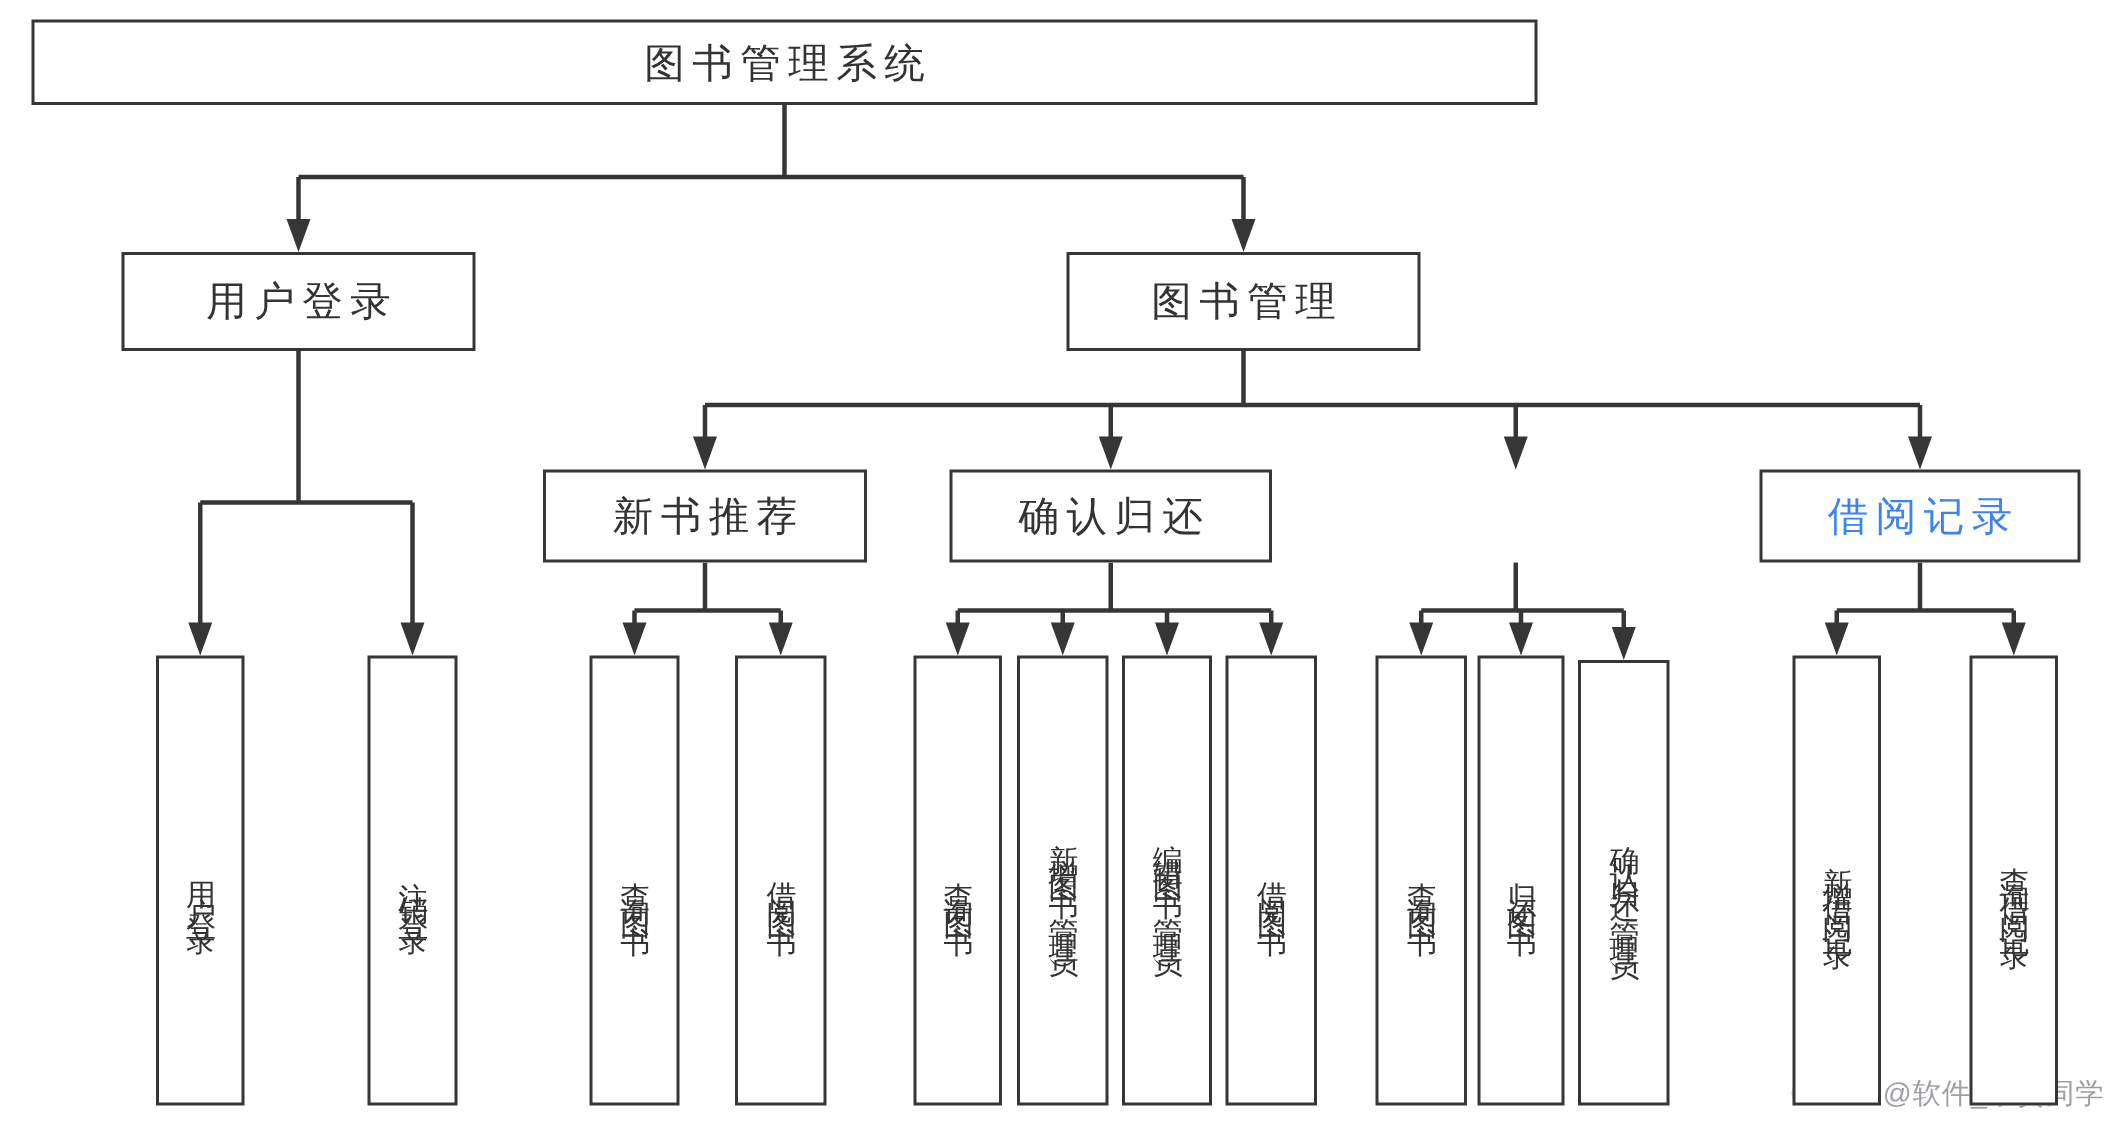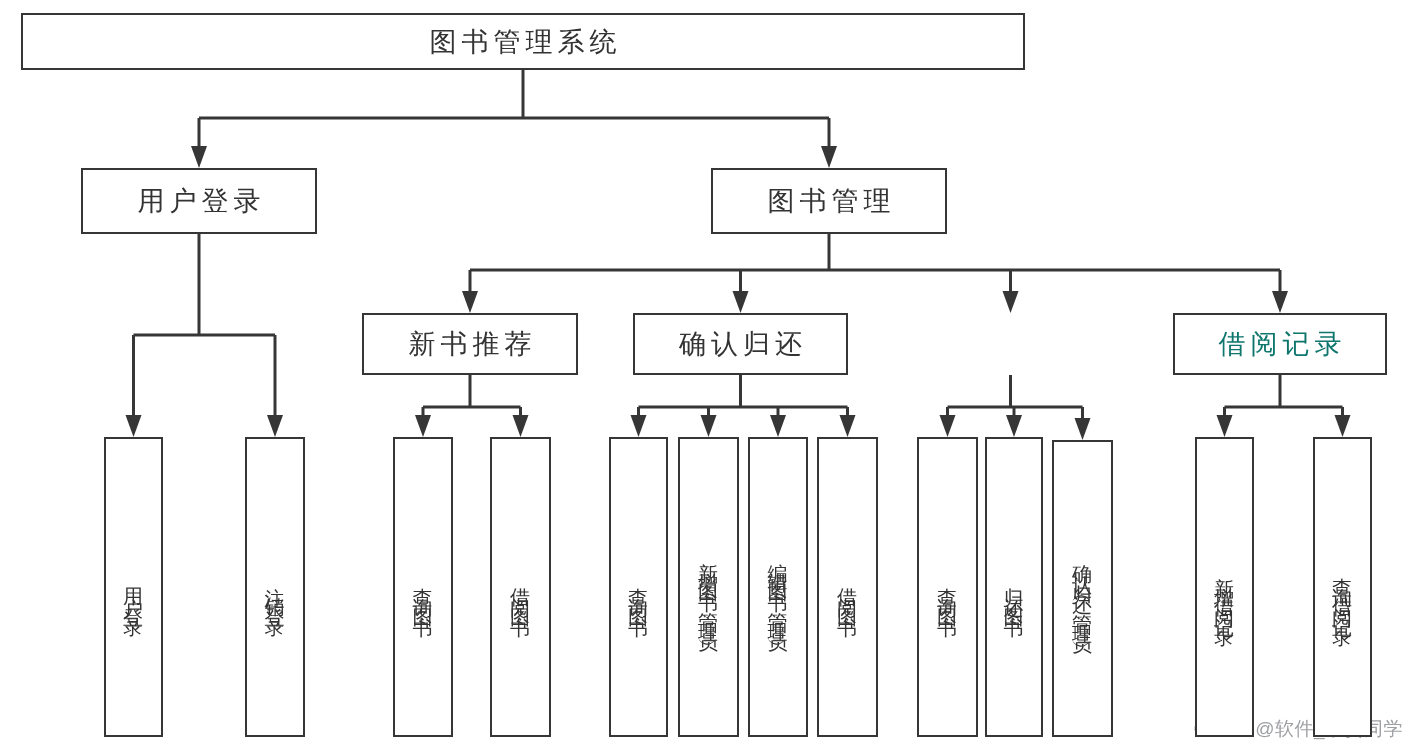--- a/index.html
+++ b/index.html
@@ -115,21 +115,21 @@
     </div>
     <div class="node h" style="left: 711px; top: 168px; width: 236px; height: 66px; border-color: rgb(54, 54, 54); background: rgb(255, 255, 255); color: rgb(51, 51, 51);">
       <span>图书管理</span>
     </div>
     <div class="node h" style="left: 362px; top: 313px; width: 216px; height: 62px; border-color: rgb(54, 54, 54); background: rgb(255, 255, 255); color: rgb(51, 51, 51);">
       <span>新书推荐</span>
     </div>
     <div class="node h" style="left: 633px; top: 313px; width: 215px; height: 62px; border-color: rgb(54, 54, 54); background: rgb(255, 255, 255); color: rgb(51, 51, 51);">
       <span>确认归还</span>
     </div>
-    <div class="node h" style="left: 1173px; top: 313px; width: 214px; height: 62px; border-color: rgb(54, 54, 54); background: rgb(255, 255, 255); color: #0f766e;">
+    <div class="node h" style="left: 1173px; top: 313px; width: 214px; height: 62px; border-color: rgb(54, 54, 54); background: rgb(255, 255, 255); color: #3b82f6;">
       <span>借阅记录</span>
     </div>
     <div class="node v" style="left: 104px; top: 437px; width: 59px; height: 300px; border-color: rgb(54, 54, 54); background: rgb(255, 255, 255); color: rgb(51, 51, 51);">
       <span>用户登录</span>
     </div>
     <div class="node v" style="left: 245px; top: 437px; width: 60px; height: 300px; border-color: rgb(54, 54, 54); background: rgb(255, 255, 255); color: rgb(51, 51, 51);">
       <span>注销登录</span>
     </div>
     <div class="node v" style="left: 393px; top: 437px; width: 60px; height: 300px; border-color: rgb(54, 54, 54); background: rgb(255, 255, 255); color: rgb(51, 51, 51);">
       <span>查询图书</span>

